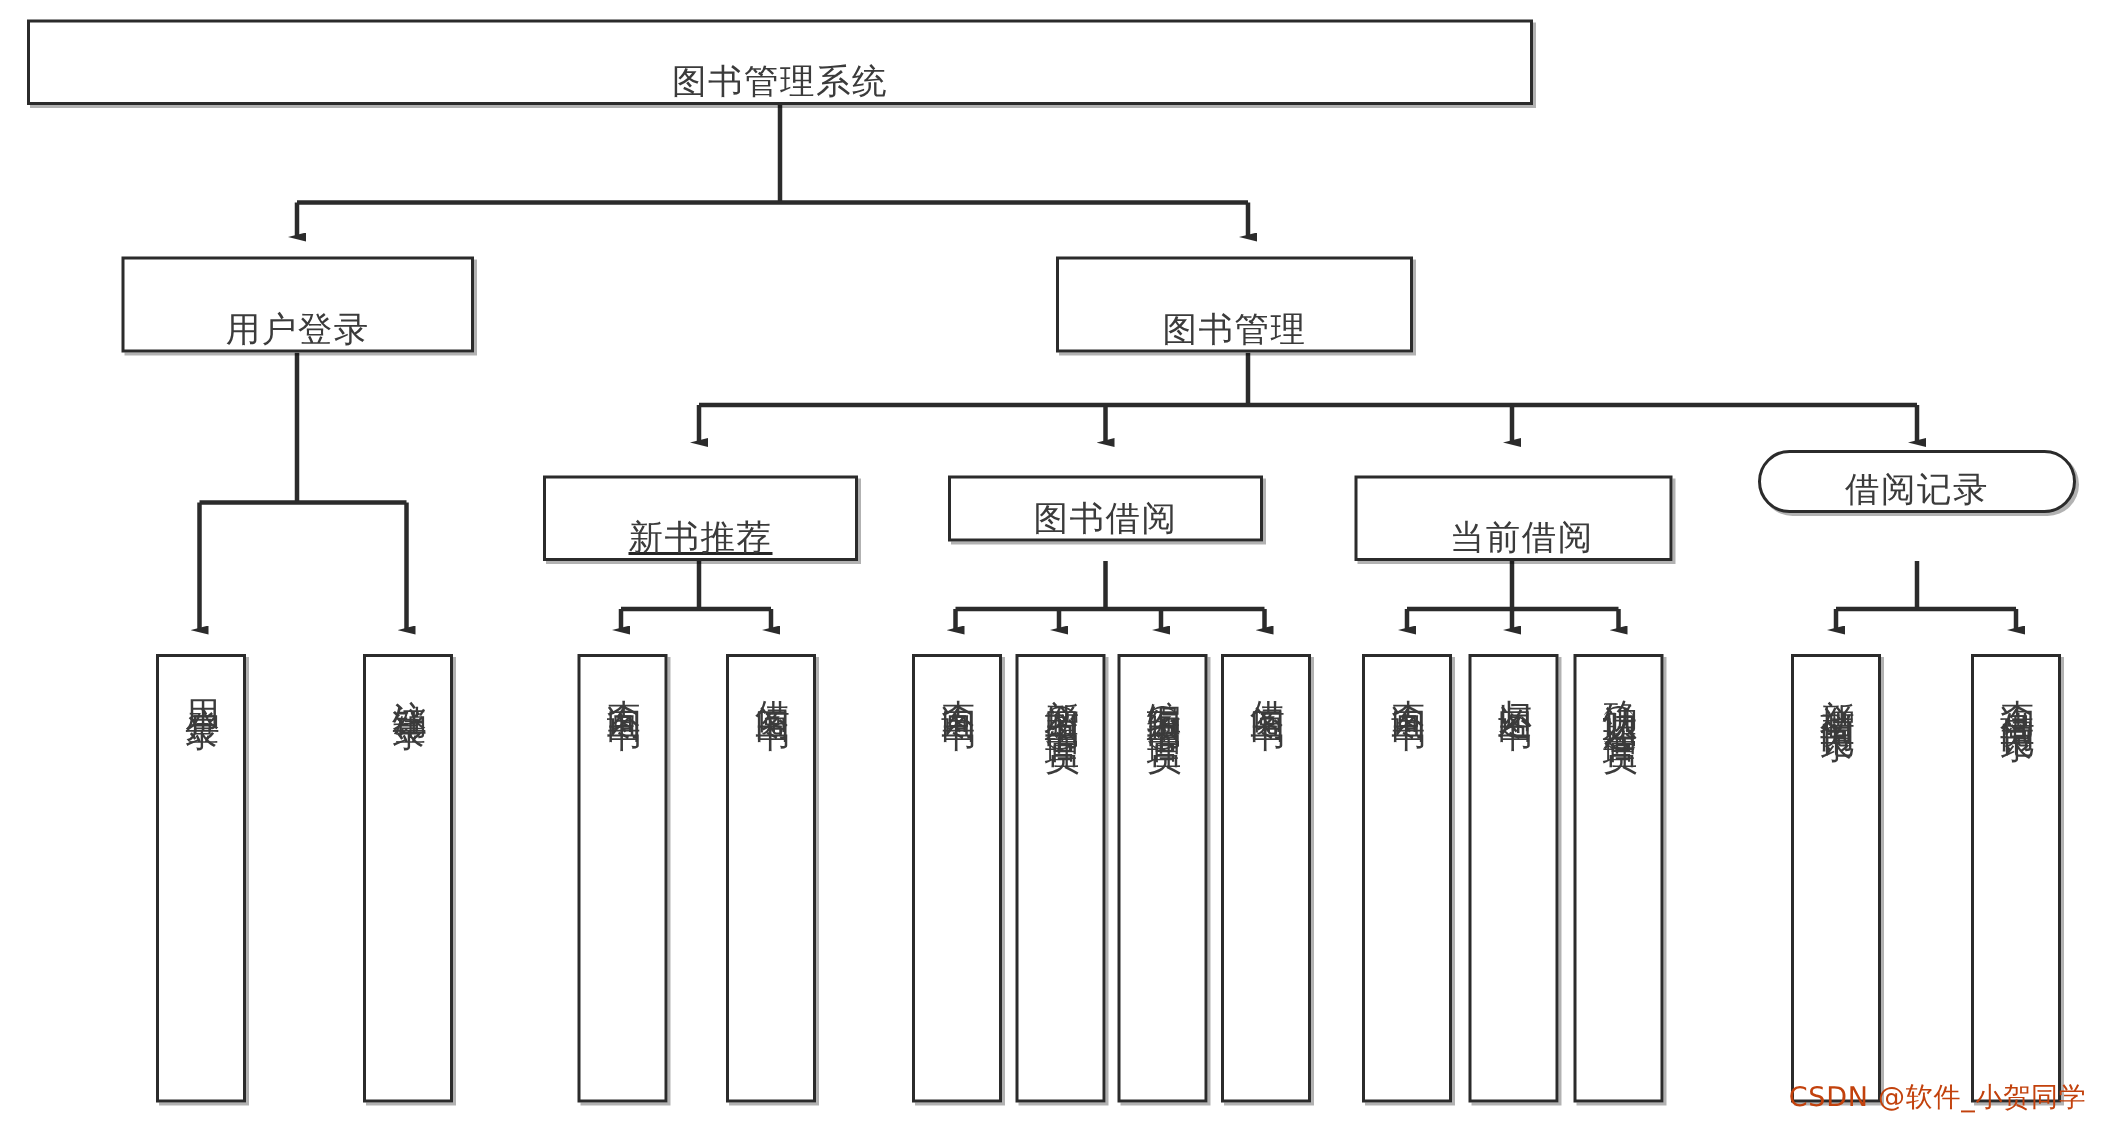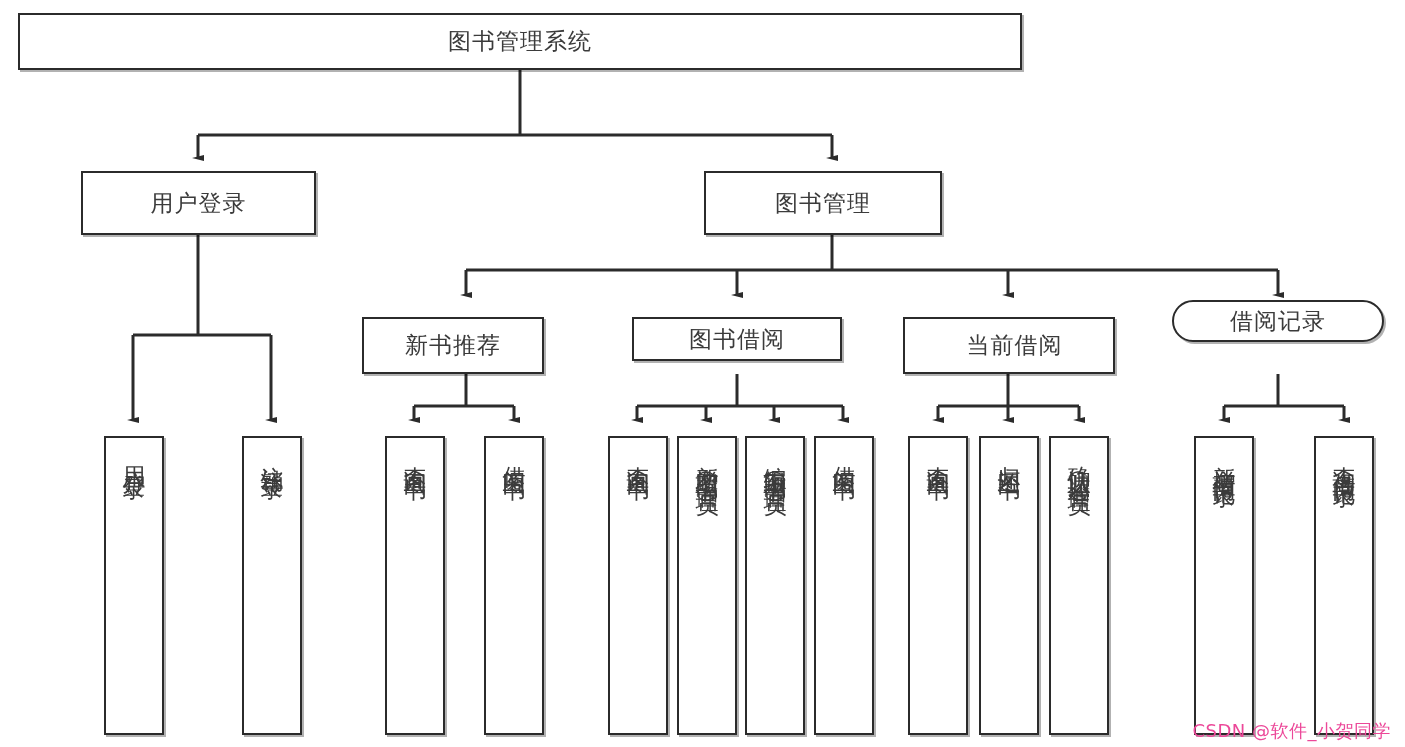--- a/index.html
+++ b/index.html
@@ -26,21 +26,21 @@
     width: 1405px;
     height: 747px;
     pointer-events: none;
   }
   .node {
     position: absolute;
     box-sizing: border-box;
     border: 2px solid #2b2b2b;
     background: #ffffff;
     display: flex;
-    align-items: center;
+    align-items: flex-end;
     justify-content: center;
     box-shadow: 2px 2px 0 rgba(0,0,0,0.30);
   }
   .node .label {
     font-size: 23px;
     line-height: 1.15;
     color: #3b3b3b;
     letter-spacing: 1px;
     white-space: nowrap;
   }
@@ -54,21 +54,21 @@
     font-size: 23px;
     line-height: 1.35;
     letter-spacing: 4px;
     white-space: nowrap;
   }
   .watermark {
     position: absolute;
     right: 14px;
     bottom: 4px;
     font-size: 18px;
-    color: #ec4899;
+    color: #c2410c;
     letter-spacing: 0.5px;
     white-space: nowrap;
     user-select: none;
   }
 </style>
 </head>
 <body>
 
 <div id="canvas">
 
@@ -126,21 +126,21 @@
     <span class="label">图书管理系统</span>
   </div>
 
   <div class="node" style="left:81px; top:171px; width:235px; height:64px;">
     <span class="label">用户登录</span>
   </div>
   <div class="node" style="left:704px; top:171px; width:238px; height:64px;">
     <span class="label">图书管理</span>
   </div>
 
-  <div class="node" style="left:362px; top:317px; width:182px; height:57px;">
+  <div class="node" style="left:362px; top:317px; width:210px; height:57px;text-decoration:underline;">
     <span class="label">新书推荐</span>
   </div>
   <div class="node" style="left:632px; top:317px; width:210px; height:44px;">
     <span class="label">图书借阅</span>
   </div>
   <div class="node" style="left:903px; top:317px; width:212px; height:57px;padding-left:11px;">
     <span class="label">当前借阅</span>
   </div>
   <div class="node" style="left:1172px; top:300px; width:212px; height:42px;border-radius:22px;">
     <span class="label">借阅记录</span>

